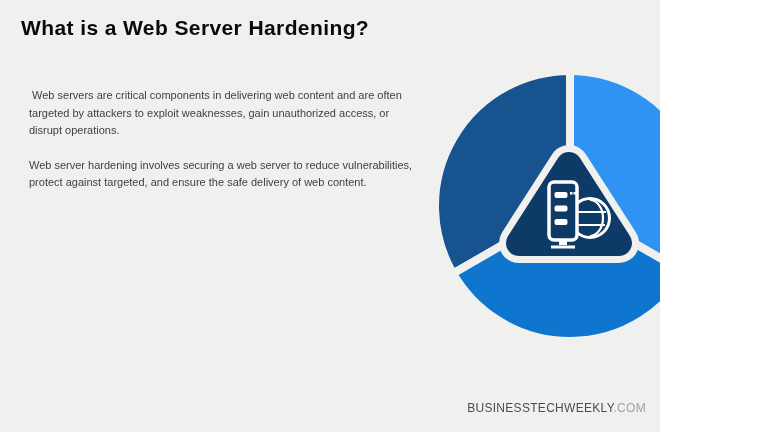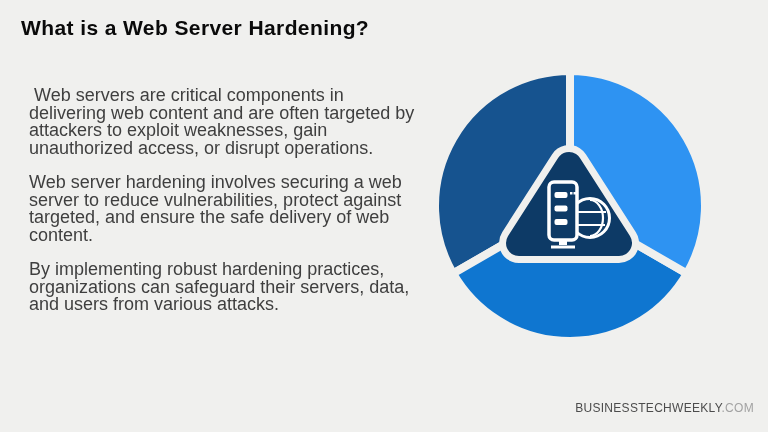--- a/index.html
+++ b/index.html
@@ -1,26 +1,26 @@
 <!DOCTYPE html>
 <html><head>
 <meta charset="utf-8">
 <style>
   html,body{margin:0;padding:0;}
   .slide{
-    position:relative;width:768px;height:432px;overflow:hidden;
+    position:relative;width:660px;height:432px;overflow:hidden;
     background:#f0f0ee;font-family:"Liberation Sans",sans-serif;
   }
   .page-title{
     position:absolute;left:21px;top:16px;margin:0;
     font-size:21px;font-weight:bold;color:#0a0a0a;letter-spacing:.4px;
   }
   .body-copy{
     position:absolute;left:29px;top:87px;width:394px;
-    font-size:18px;line-height:17.5px;color:#3f3f3f;
+    font-size:11px;line-height:17.5px;color:#3f3f3f;
   }
   .body-copy p{margin:0 0 17px 0;white-space:pre-wrap;}
   .diagram{position:absolute;left:430px;top:66px;width:280px;height:280px;}
   .diagram svg{display:block;}
   .brand-footer{
     position:absolute;top:401px;right:14px;
     font-size:12px;font-weight:normal;letter-spacing:.3px;
   }
   .brand-footer .brand{color:#4c4c4c;}
   .brand-footer .suffix{color:#a2a2a2;}
@@ -28,21 +28,20 @@
 </head>
 <body>
 
 <div class="slide">
 
   <h1 class="page-title">What is a Web Server Hardening?</h1>
 
   <div class="body-copy">
     <p> Web servers are critical components in delivering web content and are often targeted by attackers to exploit weaknesses, gain unauthorized access, or disrupt operations.</p>
     <p>Web server hardening involves securing a web server to reduce vulnerabilities, protect against targeted, and ensure the safe delivery of web content.</p>
-    <p>By implementing robust hardening practices, organizations can safeguard their servers, data, and users from various attacks.</p>
   </div>
 
   <div class="diagram">
     <svg viewBox="0 0 280 280" width="280" height="280">
 
       <path d="M140,140 L140,5 A135,135 0 0 0 23.1,207.5 Z" stroke="#f0f0ee" stroke-width="8" stroke-linejoin="round" fill="#16538f"></path>
       <path d="M140,140 L23.1,207.5 A135,135 0 0 0 256.9,207.5 Z" stroke="#f0f0ee" stroke-width="8" stroke-linejoin="round" fill="#0f76d0"></path>
       <path d="M140,140 L256.9,207.5 A135,135 0 0 0 140,5 Z" stroke="#f0f0ee" stroke-width="8" stroke-linejoin="round" fill="#2e93f2"></path>
 
       <path d="M139,99 L189,177 L89,177 Z" fill="#f0f0ee" stroke="#f0f0ee" stroke-width="40" stroke-linejoin="round"></path>

